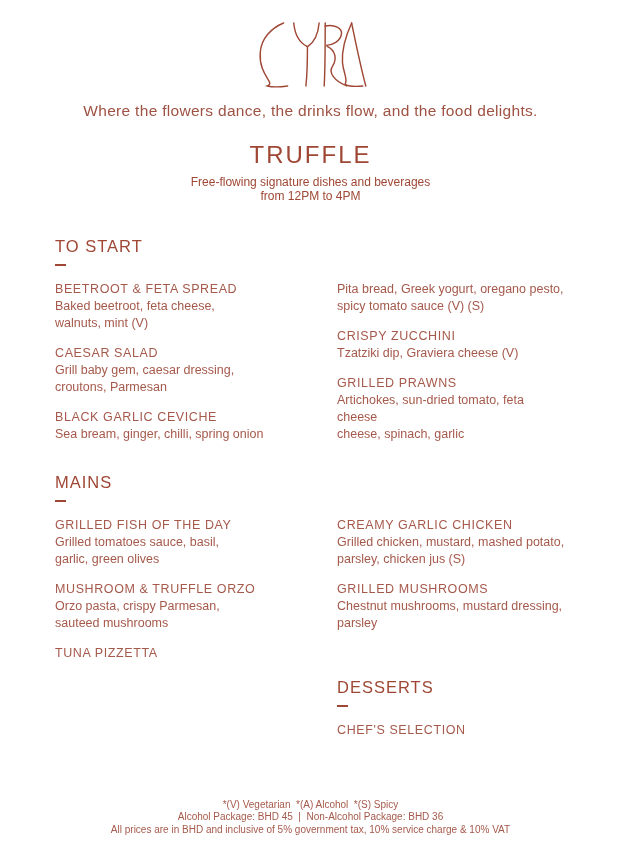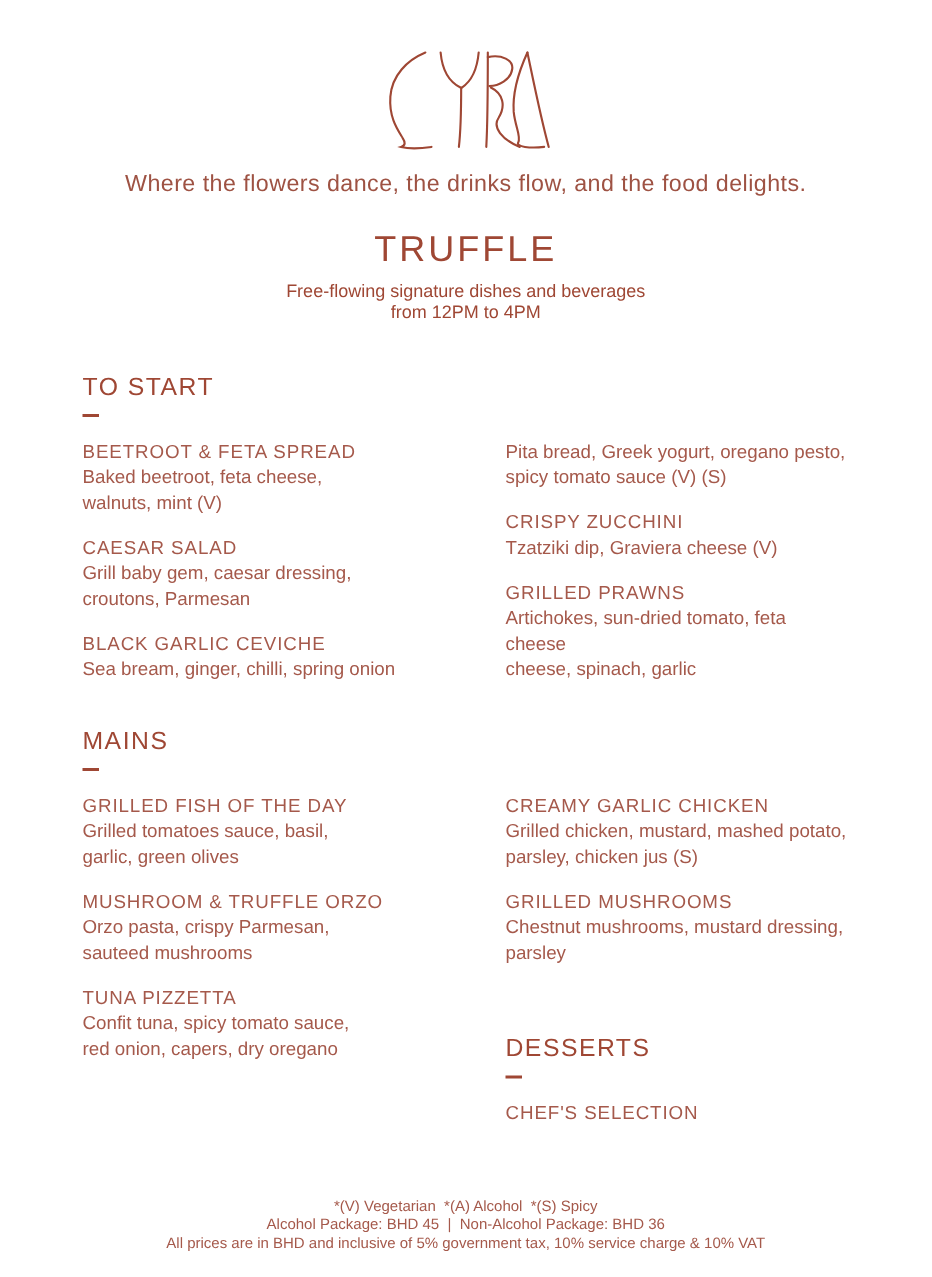--- a/index.html
+++ b/index.html
@@ -7,21 +7,21 @@
   .page {
     position: relative;
     width: 621px;
     height: 851px;
     margin: 0 auto;
     background: #ffffff;
     font-family: "Liberation Sans", sans-serif;
     color: #A5594B;
     overflow: hidden;
   }
-  .header { text-align: center; padding-top: 34px; }
+  .header { text-align: center; padding-top: 22px; }
   .logo-wrap { display: flex; justify-content: center; }
   .logo-wrap svg { display: block; }
   .tagline {
     margin-top: 13px;
     font-size: 15.5px;
     letter-spacing: 0.3px;
     color: #9E5243;
   }
   .title {
     margin-top: 21px;
@@ -162,22 +162,20 @@
             <div class="item-desc">Grilled tomatoes sauce, basil,
 garlic, green olives</div>
           </div>
           <div class="item">
             <div class="item-name">MUSHROOM &amp; TRUFFLE ORZO</div>
             <div class="item-desc">Orzo pasta, crispy Parmesan,
 sauteed mushrooms</div>
           </div>
           <div class="item">
             <div class="item-name">TUNA PIZZETTA</div>
-            <div class="item-desc">Confit tuna, spicy tomato sauce,
-red onion, capers, dry oregano</div>
           </div>
         </div>
         <div>
           <div class="item">
             <div class="item-name">CREAMY GARLIC CHICKEN</div>
             <div class="item-desc">Grilled chicken, mustard, mashed potato,
 parsley, chicken jus (S)</div>
           </div>
           <div class="item">
             <div class="item-name">GRILLED MUSHROOMS</div>

